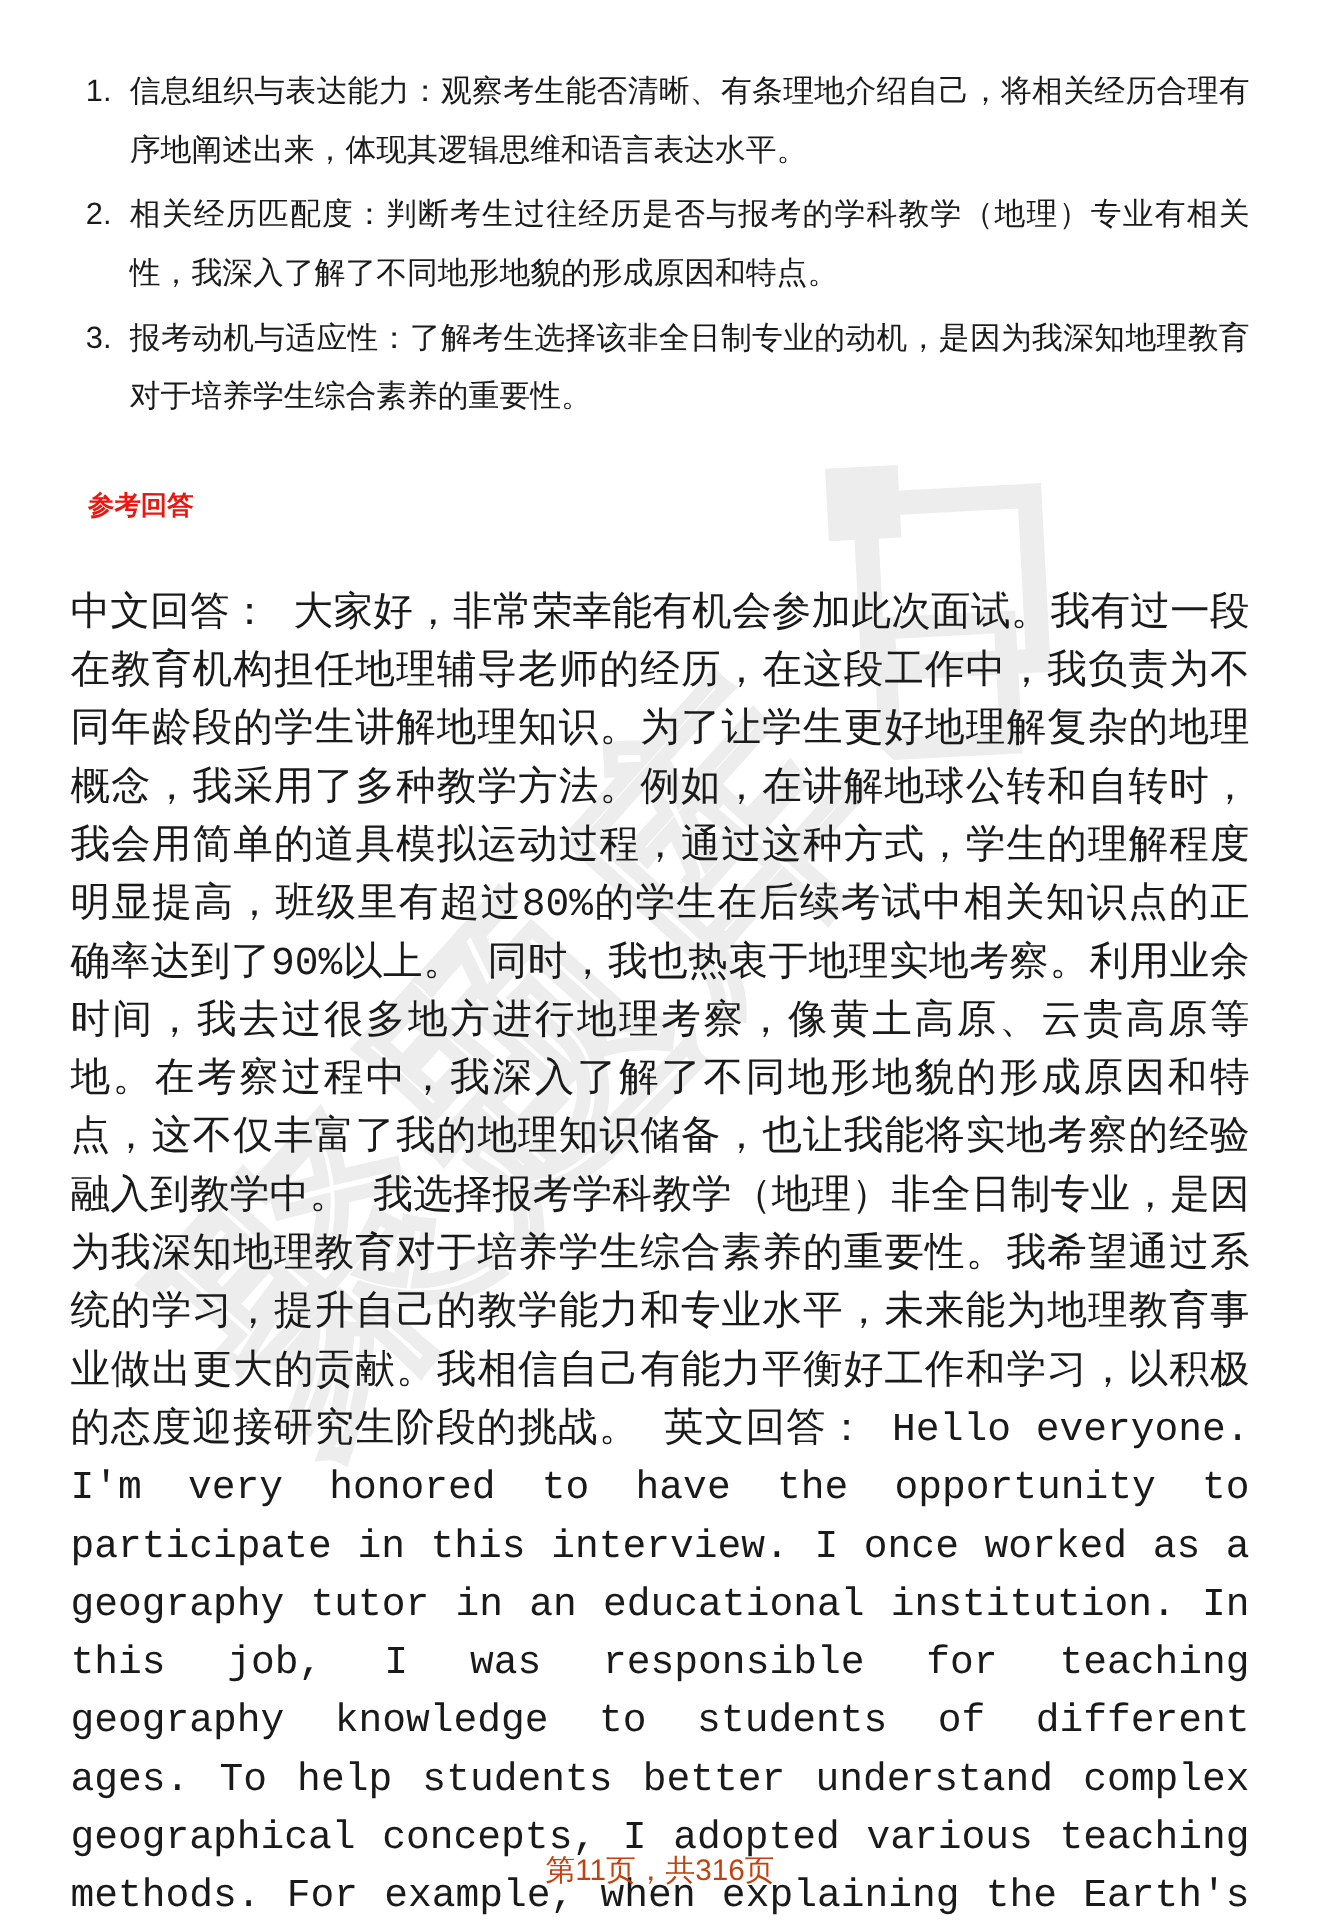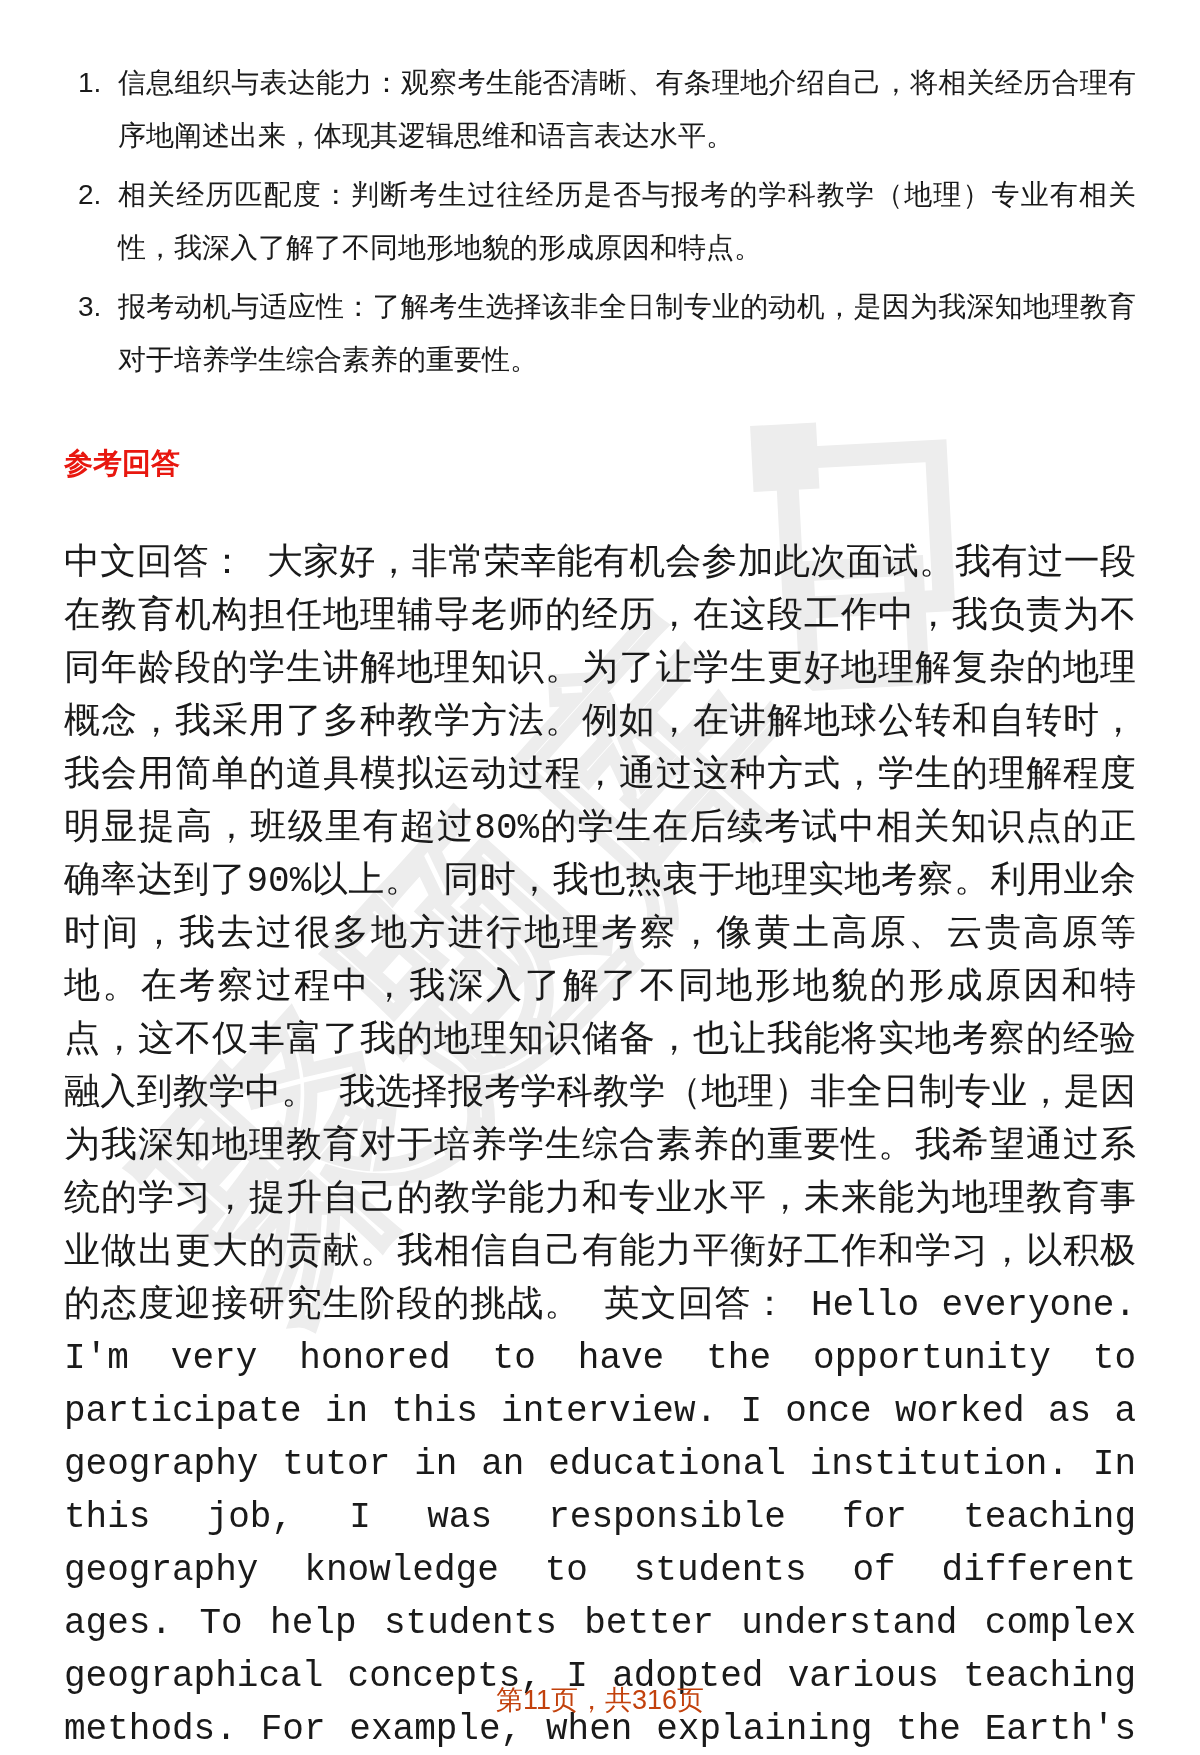--- a/index.html
+++ b/index.html
@@ -67,22 +67,22 @@
   }
   .li-num {
     flex: 0 0 40px;
     text-align: left;
   }
   .li-text {
     flex: 1;
     text-align: justify;
   }
   .ref-heading {
-    margin: 60px 0 0 0;
-    font-size: 29px;
+    margin: 60px 0 0 16px;
+    font-size: 24px;
     font-weight: bold;
     color: #e8170f;
     line-height: 1.2;
   }
   .answer-body {
     margin: 56px 0 0 0;
     font-size: 36px;
     line-height: 53px;
     text-align: justify;
     word-break: break-word;

